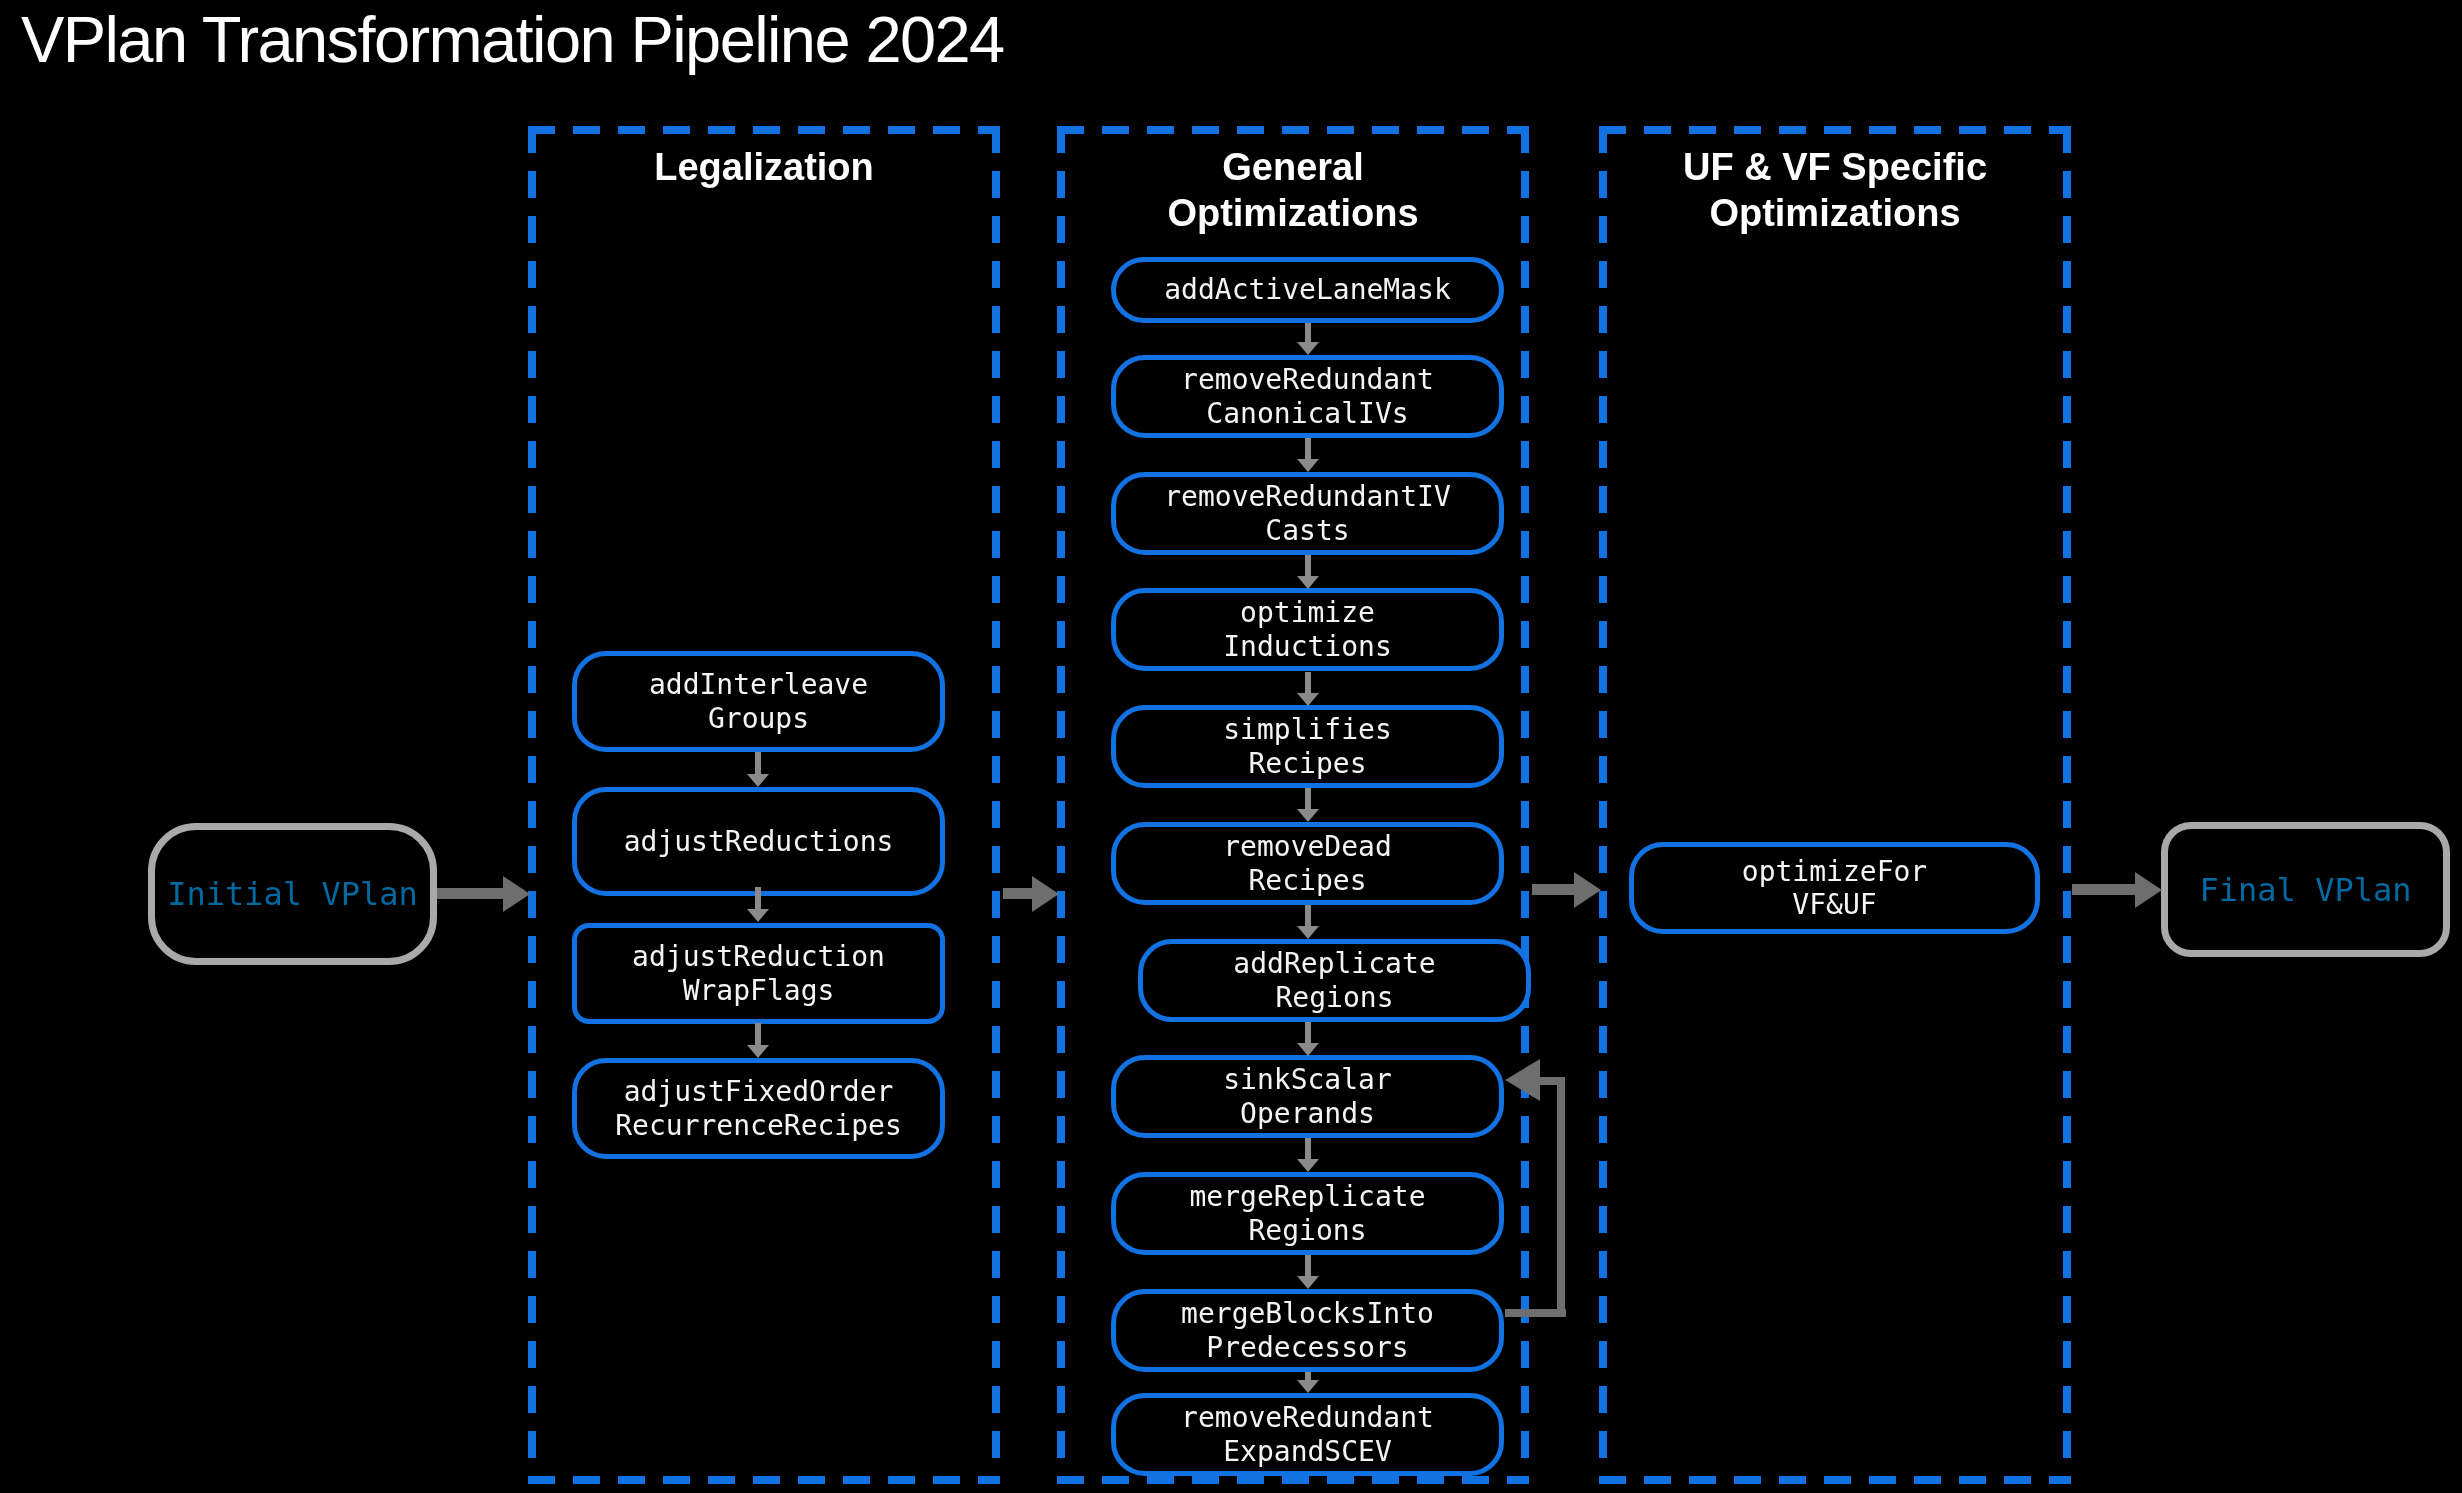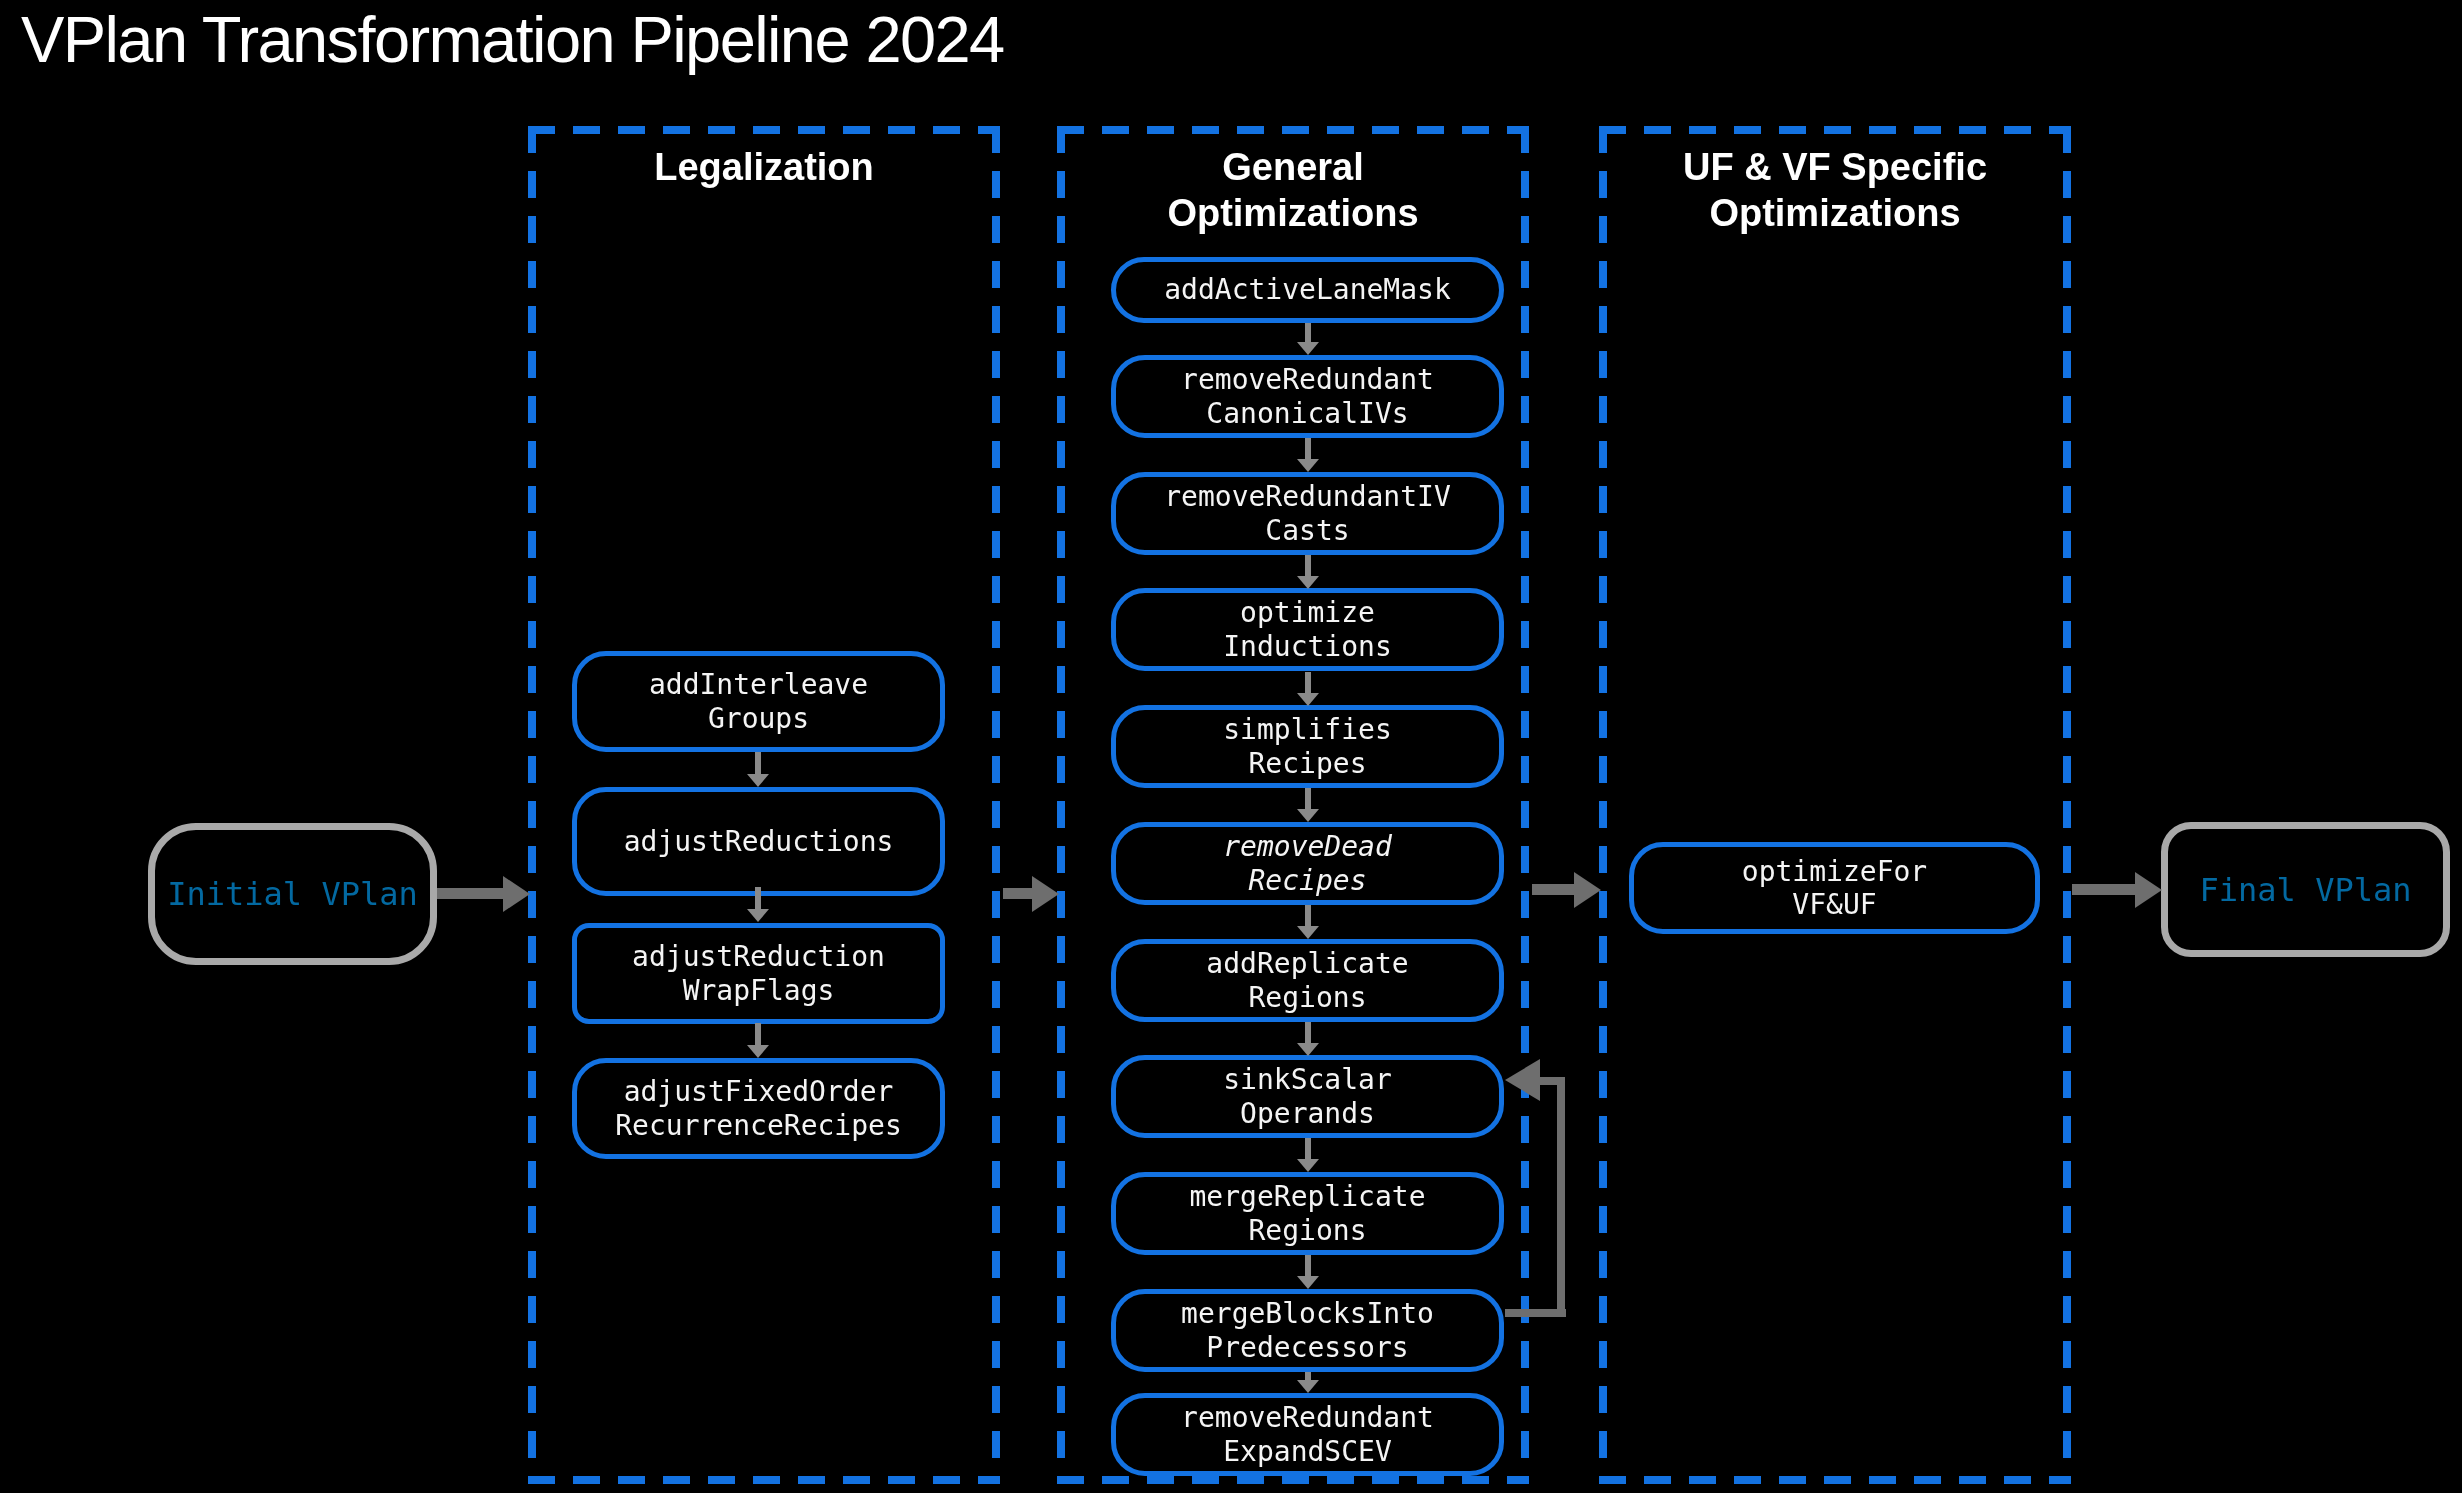--- a/index.html
+++ b/index.html
@@ -100,23 +100,23 @@
 
 <div class="node" style="left:1111px;top:257px;width:393px;height:66px;">addActiveLaneMask</div>
 <div class="node" style="left:1111px;top:355px;width:393px;height:83px;">removeRedundant
 CanonicalIVs</div>
 <div class="node" style="left:1111px;top:472px;width:393px;height:83px;">removeRedundantIV
 Casts</div>
 <div class="node" style="left:1111px;top:588px;width:393px;height:83px;">optimize
 Inductions</div>
 <div class="node" style="left:1111px;top:705px;width:393px;height:83px;">simplifies
 Recipes</div>
-<div class="node" style="left:1111px;top:822px;width:393px;height:83px;font-style:italic;">removeDead
+<div class="node" style="left:1111px;top:822px;width:393px;height:83px;">removeDead
 Recipes</div>
-<div class="node" style="left:1111px;top:939px;width:393px;height:83px;">addReplicate
+<div class="node" style="left:1138px;top:939px;width:393px;height:83px;">addReplicate
 Regions</div>
 <div class="node" style="left:1111px;top:1055px;width:393px;height:83px;">sinkScalar
 Operands</div>
 <div class="node" style="left:1111px;top:1172px;width:393px;height:83px;">mergeReplicate
 Regions</div>
 <div class="node" style="left:1111px;top:1289px;width:393px;height:83px;">mergeBlocksInto
 Predecessors</div>
 <div class="node" style="left:1111px;top:1393px;width:393px;height:83px;">removeRedundant
 ExpandSCEV</div>
 

